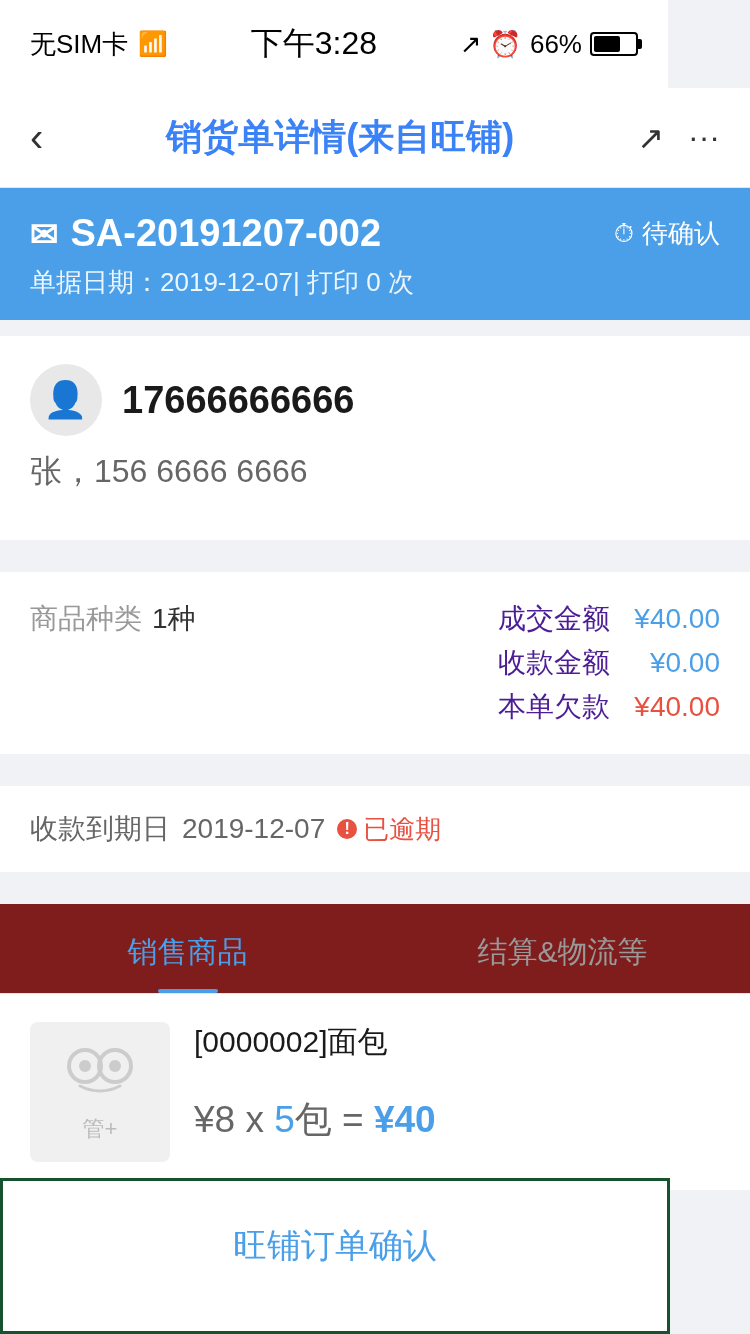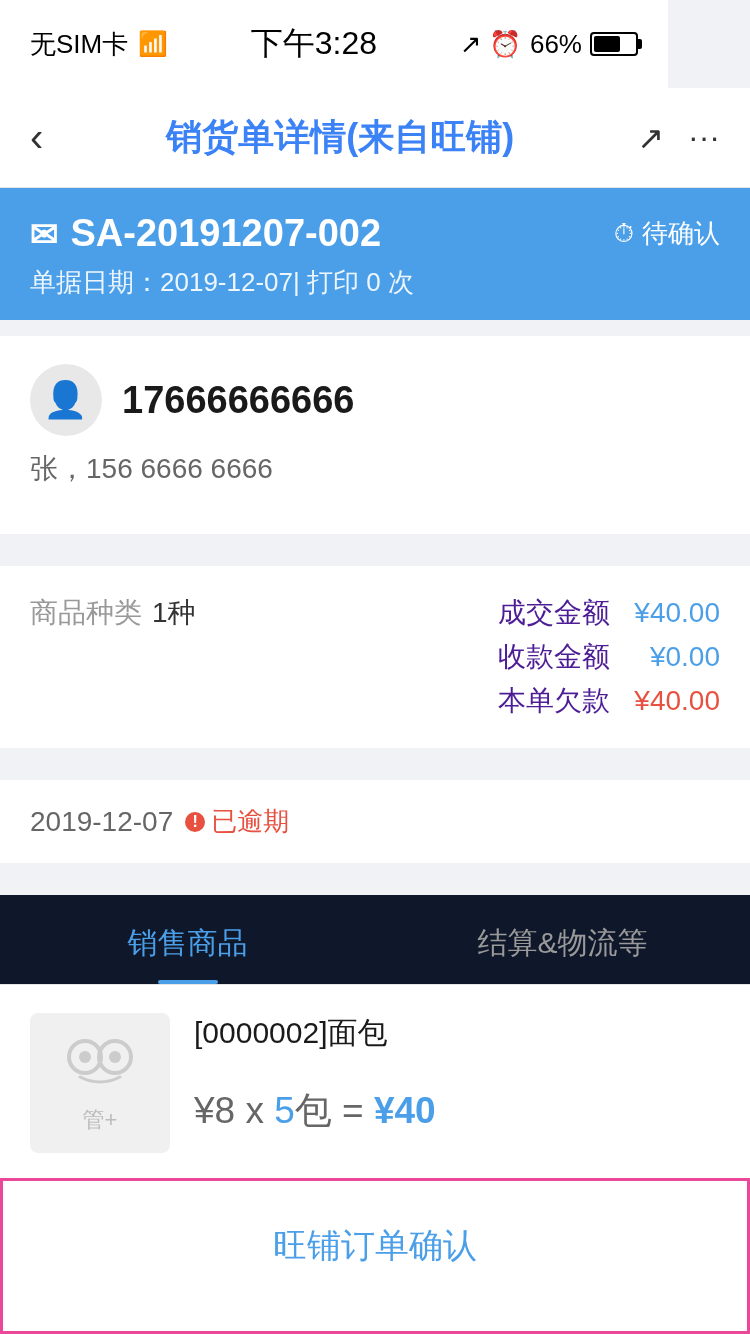--- a/index.html
+++ b/index.html
@@ -107,21 +107,21 @@
     }
     .avatar-circle {
       width: 72px; height: 72px;
       border-radius: 50%;
       background: #e8e8e8;
       display: flex; align-items: center; justify-content: center;
       font-size: 36px; color: #999;
       flex-shrink: 0;
     }
     .customer-phone { font-size: 38px; font-weight: 600; color: #1a1a1a; }
-    .customer-name { font-size: 28px; color: #666; margin-bottom: 18px; }
+    .customer-name { font-size: 32px; color: #666; margin-bottom: 18px; }
     .customer-meta {
       display: flex;
       gap: 60px;
       font-size: 28px;
       color: #666;
     }
     .meta-item { display: flex; align-items: center; gap: 8px; }
     .meta-label { color: #999; }
     .meta-value { color: #333; }
 
@@ -158,21 +158,21 @@
     }
     .overdue-dot {
       width: 20px; height: 20px; border-radius: 50%;
       background: #e85040;
       display: flex; align-items: center; justify-content: center;
       color: #fff; font-size: 16px; font-weight: 700;
     }
 
     
     .tabs-container {
-      background: #0f172a;
+      background: #7f1d1d;
       margin-top: 16px;
       border-bottom: 1px solid #e5e5e5;
     }
     .tabs-row {
       display: flex;
       align-items: center;
     }
     .tab-item {
       flex: 1;
       text-align: center;
@@ -222,24 +222,24 @@
     .product-name { font-size: 30px; color: #1a1a1a; font-weight: 500; margin-bottom: 32px; }
     .product-price { font-size: 37px; color: #666; }
     .product-price .qty { color: #4a9fe8; }
     .product-price .total { color: #4a9fe8; font-weight: 600; }
 
     
     .confirm-btn-container {
       position: fixed;
       bottom: 0;
       left: 0;
-      width: 750px;
+      width: 670px;
       background: #fff;
       padding: 20px 36px 40px;
-      border: 3px solid #ec4899;
+      border: 3px solid #14532d;
     }
     .confirm-btn {
       width: 100%;
       height: 90px;
       background: #fff;
       border: none;
       border-radius: 8px;
       font-size: 34px;
       color: #4a9fe8;
       font-weight: 500;
@@ -333,20 +333,21 @@
           <span class="summary-item-value red">¥40.00</span>
         </div>
       </div>
     </div>
   </div>
 </div>
 
 <div class="divider"></div>
 
 <div class="due-row">
+  <span>收款到期日</span>
   <span>2019-12-07</span>
   <div class="overdue-badge">
     <div class="overdue-dot">!</div>
     <span>已逾期</span>
   </div>
 </div>
 
 <div class="divider"></div>
 
 <div class="tabs-container">

